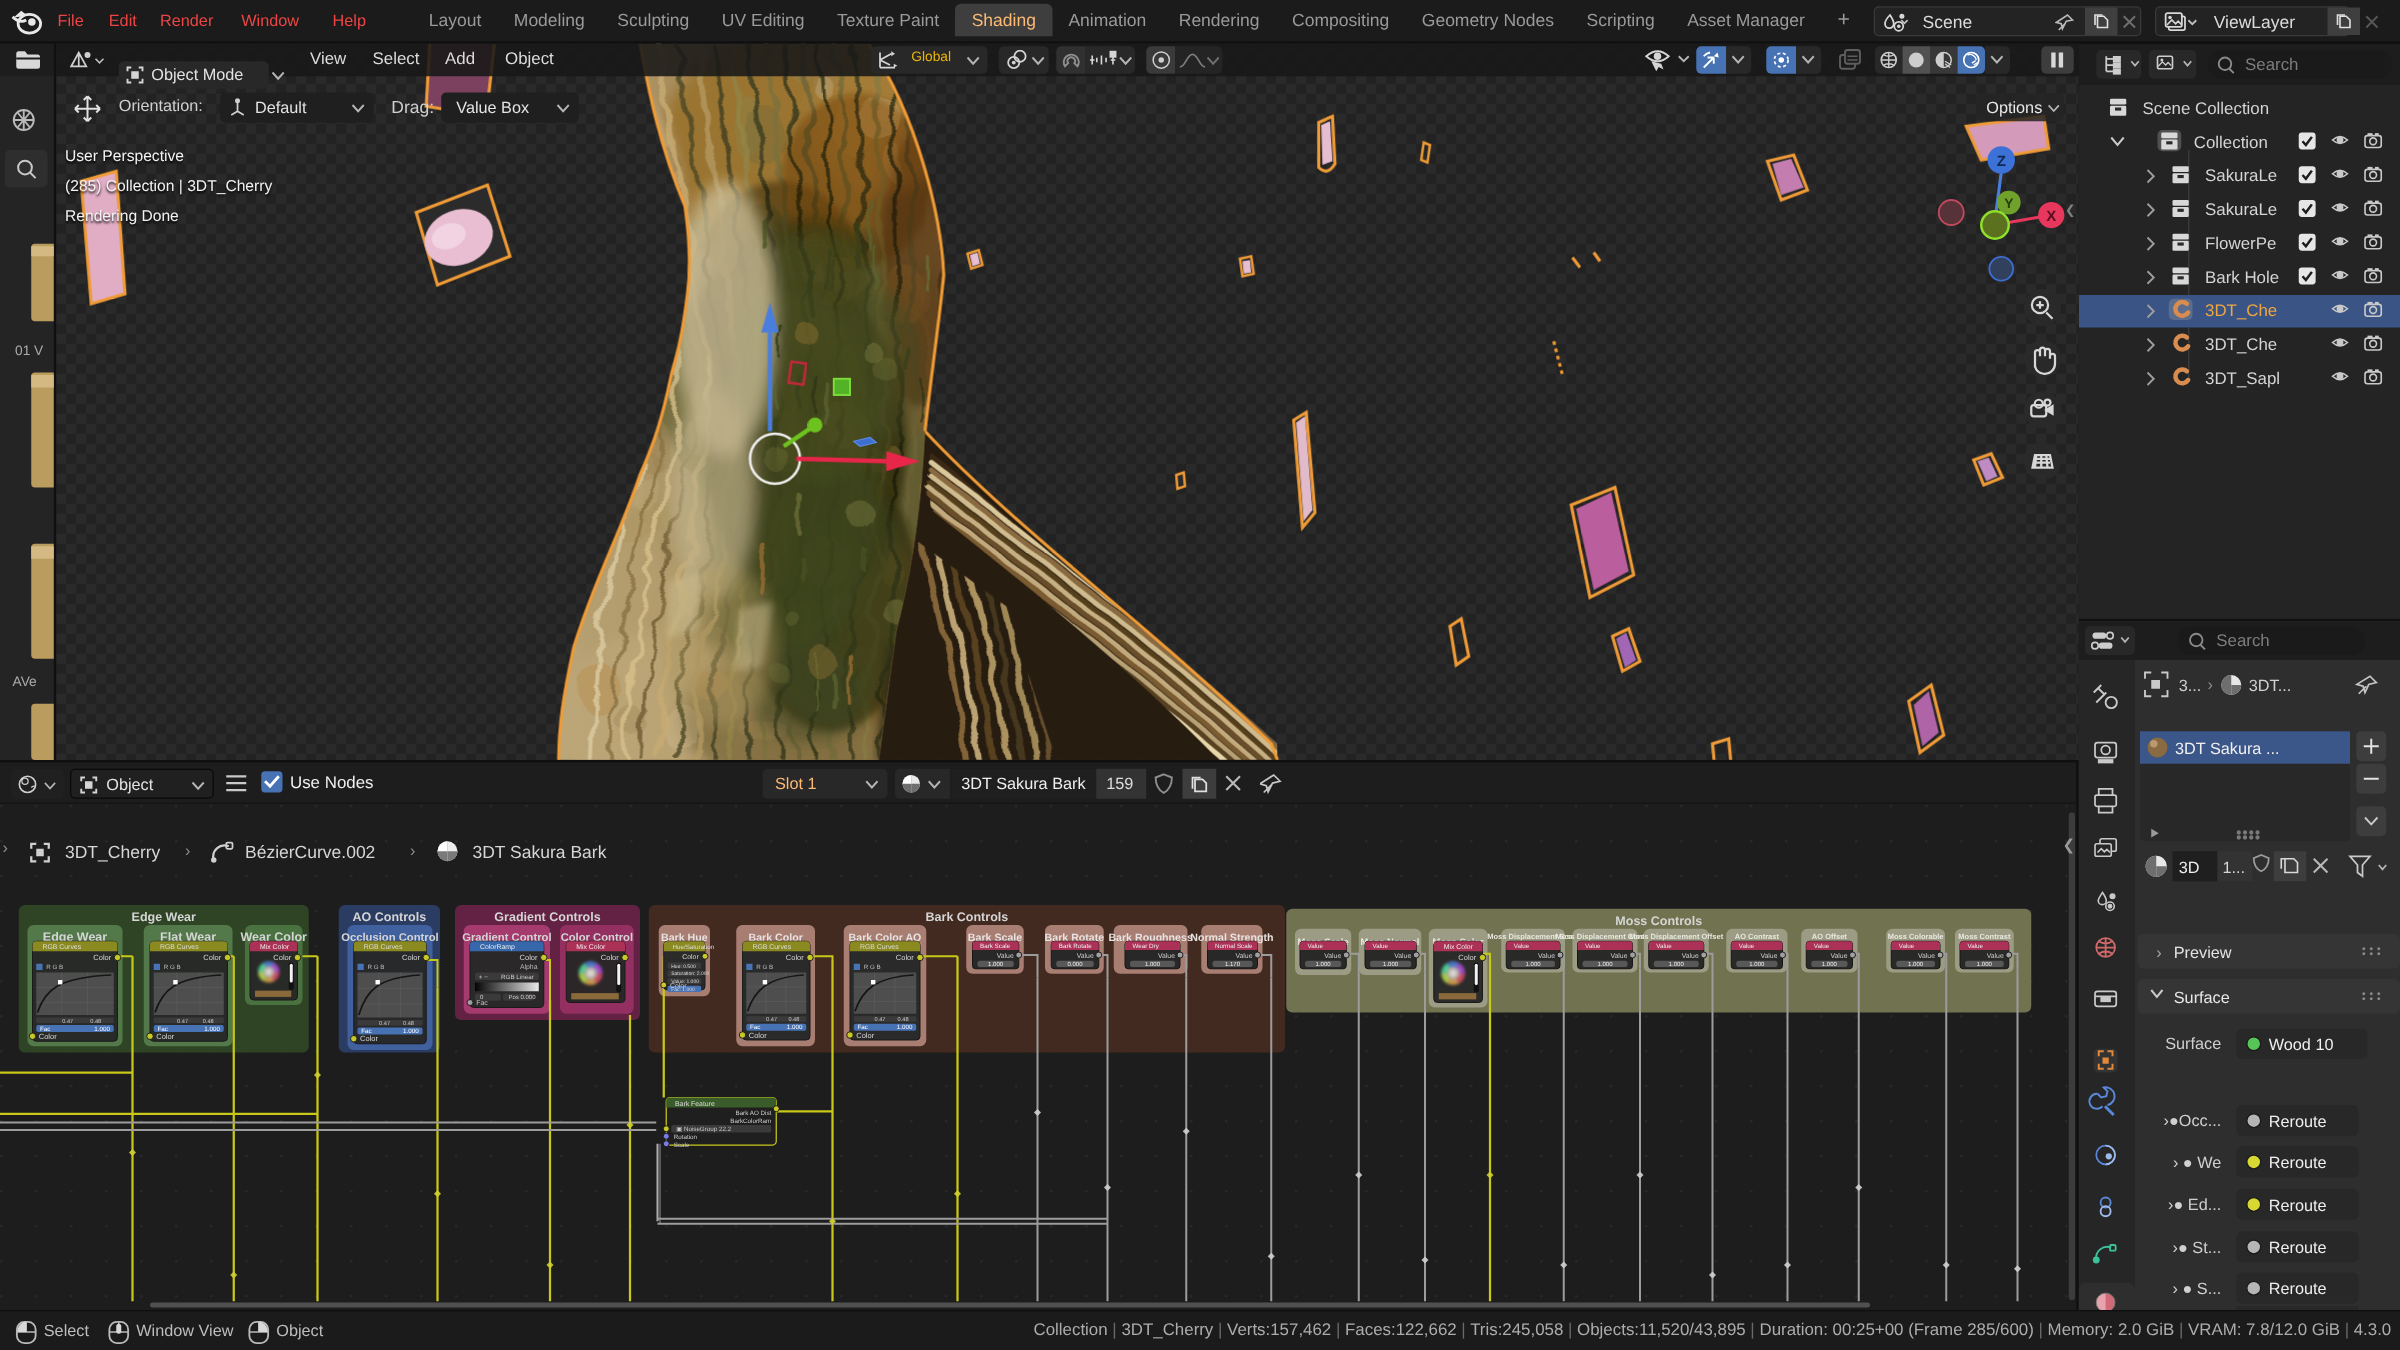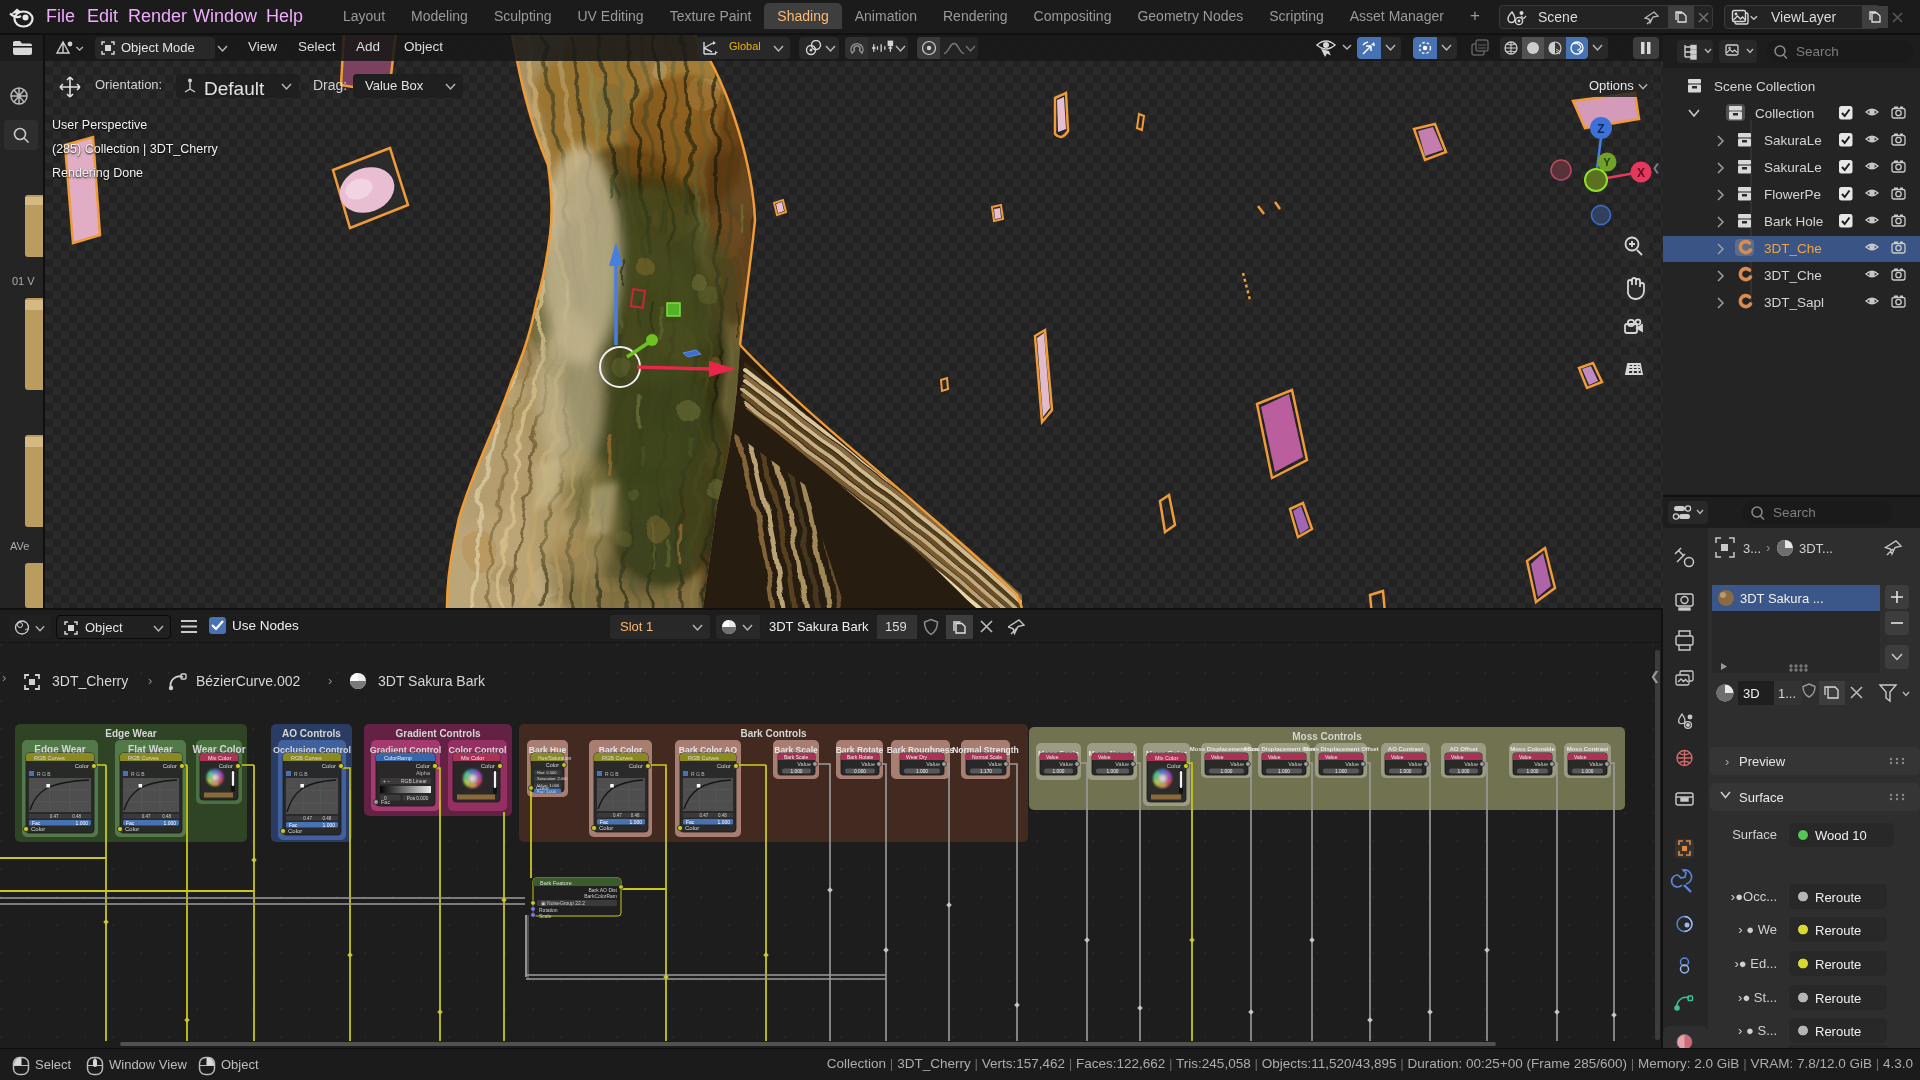--- a/index.html
+++ b/index.html
@@ -1,21 +1,21 @@
 <!DOCTYPE html>
 <html><head><meta charset="utf-8">
 <style>
 svg{opacity:0.999}
 *{margin:0;padding:0;box-sizing:border-box}
 html,body{width:1920px;height:1080px;overflow:hidden;background:#101010;font-family:"Liberation Sans",sans-serif;}
 .abs{position:absolute}
 #app{position:relative;width:1920px;height:1080px;background:#101010}
 
 #topbar{left:0;top:0;width:1920px;height:33px;background:#1b1b1b}
-#topbar .menu{color:#f0abfc;font-size:18px;line-height:33px}
+#topbar .menu{color:#ef4444;font-size:13px;line-height:33px}
 .tab{color:#9a9a9a;font-size:14px;line-height:26px;padding:0 13px;border-radius:5px 5px 0 0;display:inline-block}
 .tab.active{background:#3e3e3e;color:#fdba74}
 
 .btn{background:#282828;border-radius:4px;color:#e3e3e3}
 .txt{color:#dcdcdc}
 
 #sliver{left:0;top:35px;width:43px;height:573px;background:#242424}
 #viewport{left:45px;top:35px;width:1618px;height:573px;overflow:hidden;
  background:conic-gradient(#2a2a2a 90deg,#222222 90deg 180deg,#2a2a2a 180deg 270deg,#222222 270deg) 0 0/16px 16px;}
 #nodeed{left:0;top:610px;width:1661px;height:438px;background:#1d1d1d;overflow:hidden}
@@ -431,21 +431,21 @@
   <path d="M1581,339 l2,-10 h12 l2,10 Z M1584,329 l-1,10 m5,-10 v10 m4,-10 l1,10 M1582,332 h13 M1581,335 h14"></path>
  </g>
 </svg>
 
 <div class="abs" style="left:0;top:0;width:1618px;height:26px;background:rgba(24,24,24,0.88)">
  <svg class="abs" style="left:9px;top:4px" width="36" height="18" viewBox="0 0 36 18">
   <path d="M3,14 L9,3 L15,14 Z M9,3 v11" fill="none" stroke="#cfcfcf" stroke-width="1.4"></path>
   <circle cx="16" cy="5" r="2.4" fill="#cfcfcf"></circle>
   <path d="M24 7 l4 4 l4 -4" fill="none" stroke="#bdbdbd" stroke-width="1.6" transform="scale(0.8) translate(4,3)"></path>
  </svg>
- <div class="abs btn" style="left:50px;top:2px;width:120px;height:22px">
+ <div class="abs btn" style="left:50px;top:14px;width:120px;height:22px">
   <svg class="abs" style="left:5px;top:3px" width="16" height="16" viewBox="0 0 16 16">
             <path d="M2,5 v-3 h3 M11,2 h3 v3 M14,11 v3 h-3 M5,14 h-3 v-3" stroke="#d5d5d5" stroke-width="1.5" fill="none"></path>
             <rect x="5" y="5" width="6" height="6" fill="#d5d5d5"></rect>
           </svg>
   <span class="abs" style="left:26px;top:3px;font-size:13px;color:#e3e3e3">Object Mode</span>
   <svg class="abs" style="left:122px;top:8px" width="11" height="8" viewBox="0 0 11 8">
             <path d="M1,1 l4.5,5 L10,1" stroke="#b5b5b5" stroke-width="1.5" fill="none"></path>
           </svg>
  </div>
  <span class="abs txt" style="left:203px;top:4px;font-size:13.5px">View</span>
@@ -574,21 +574,21 @@
 <div class="abs" style="left:0;top:38px;width:1618px;height:26px">
  <svg class="abs" style="left:12px;top:2px" width="26" height="24" viewBox="0 0 26 24">
           <path d="M13,2 v20 M3,12 h20 M13,2 l-3,3 M13,2 l3,3 M13,22 l-3,-3 M13,22 l3,-3 M3,12 l3,-3 M3,12 l3,3 M23,12 l-3,-3 M23,12 l-3,3" stroke="#e0e0e0" stroke-width="1.6" fill="none"></path>
         </svg>
  <span class="abs" style="left:50px;top:4px;font-size:13px;color:#d0d0d0">Orientation:</span>
  <div class="abs btn" style="left:131px;top:1px;width:123px;height:24px;background:#1f1f1f">
   <svg class="abs" style="left:6px;top:4px" width="16" height="16" viewBox="0 0 16 16">
             <path d="M8,2 v9 m0,0 l-5,3 m5,-3 l5,3" stroke="#cfcfcf" stroke-width="1.4" fill="none"></path>
             <circle cx="8" cy="2.5" r="2" fill="#cfcfcf"></circle>
           </svg>
-  <span class="abs" style="left:28px;top:4px;font-size:19px;color:#e3e3e3">Default</span>
+  <span class="abs" style="left:28px;top:4px;font-size:13px;color:#e3e3e3">Default</span>
   <svg class="abs" style="left:105px;top:9px" width="11" height="8" viewBox="0 0 11 8">
             <path d="M1,1 l4.5,5 L10,1" stroke="#b5b5b5" stroke-width="1.5" fill="none"></path>
           </svg>
  </div>
  <span class="abs" style="left:268px;top:4px;font-size:14px;color:#d0d0d0">Drag:</span>
  <div class="abs btn" style="left:308px;top:1px;width:110px;height:24px;background:#1f1f1f">
   <span class="abs" style="left:12px;top:4px;font-size:13px;color:#e3e3e3">Value Box</span>
   <svg class="abs" style="left:92px;top:9px" width="11" height="8" viewBox="0 0 11 8">
             <path d="M1,1 l4.5,5 L10,1" stroke="#b5b5b5" stroke-width="1.5" fill="none"></path>
           </svg>

